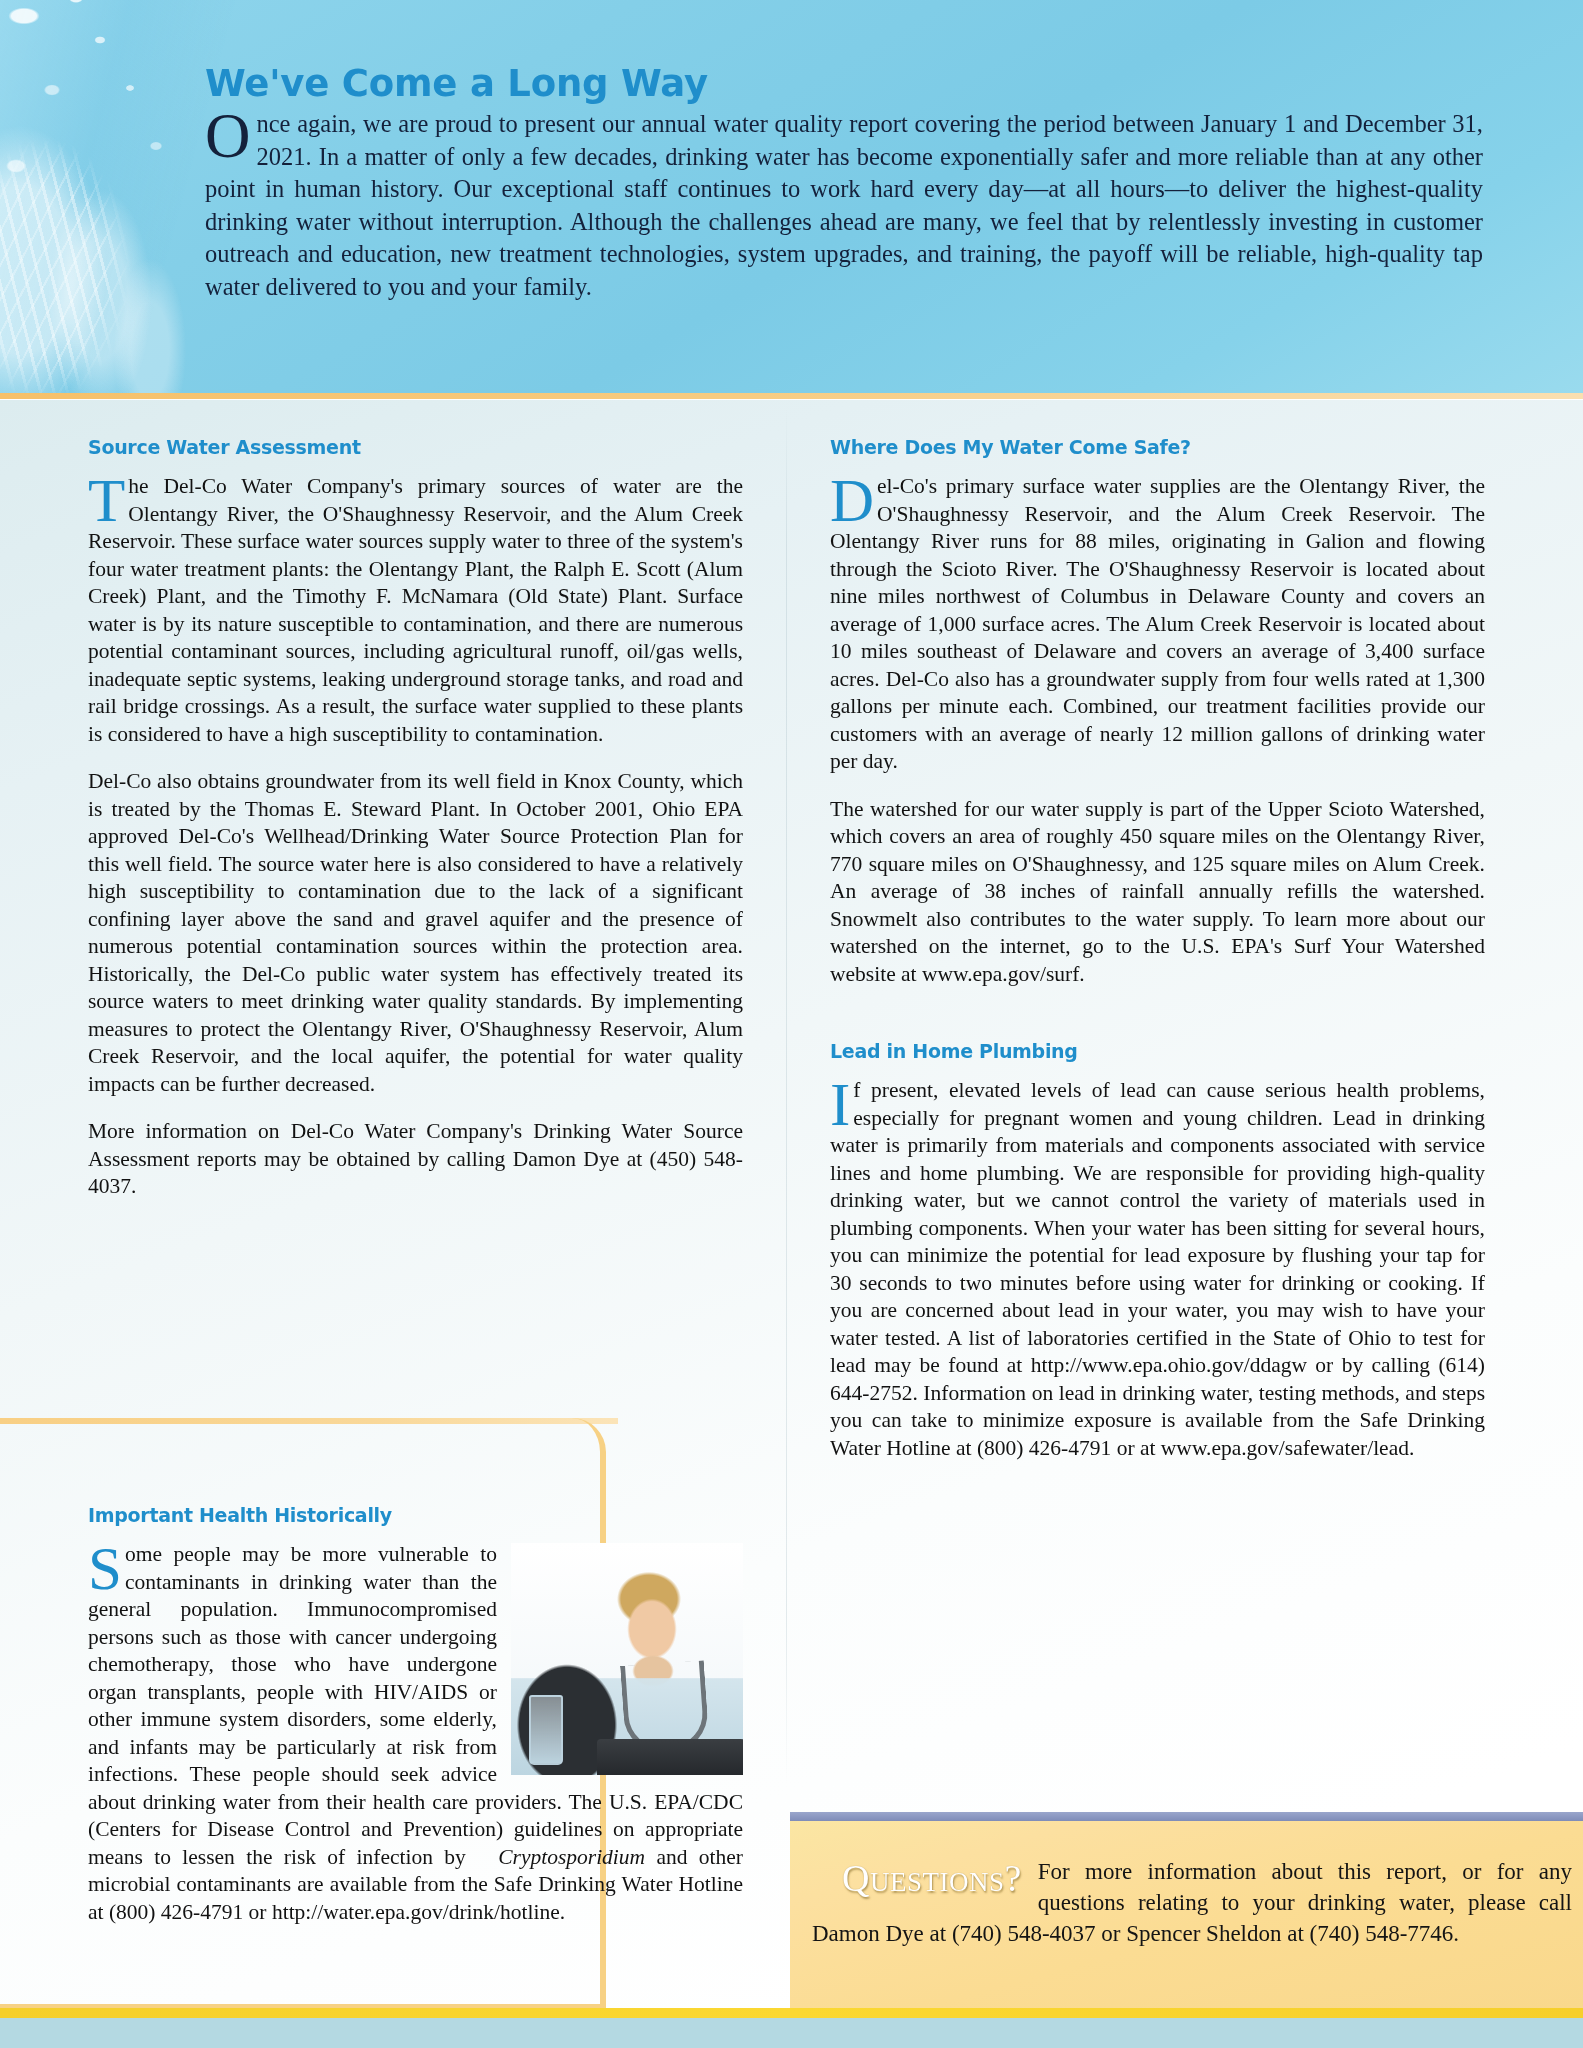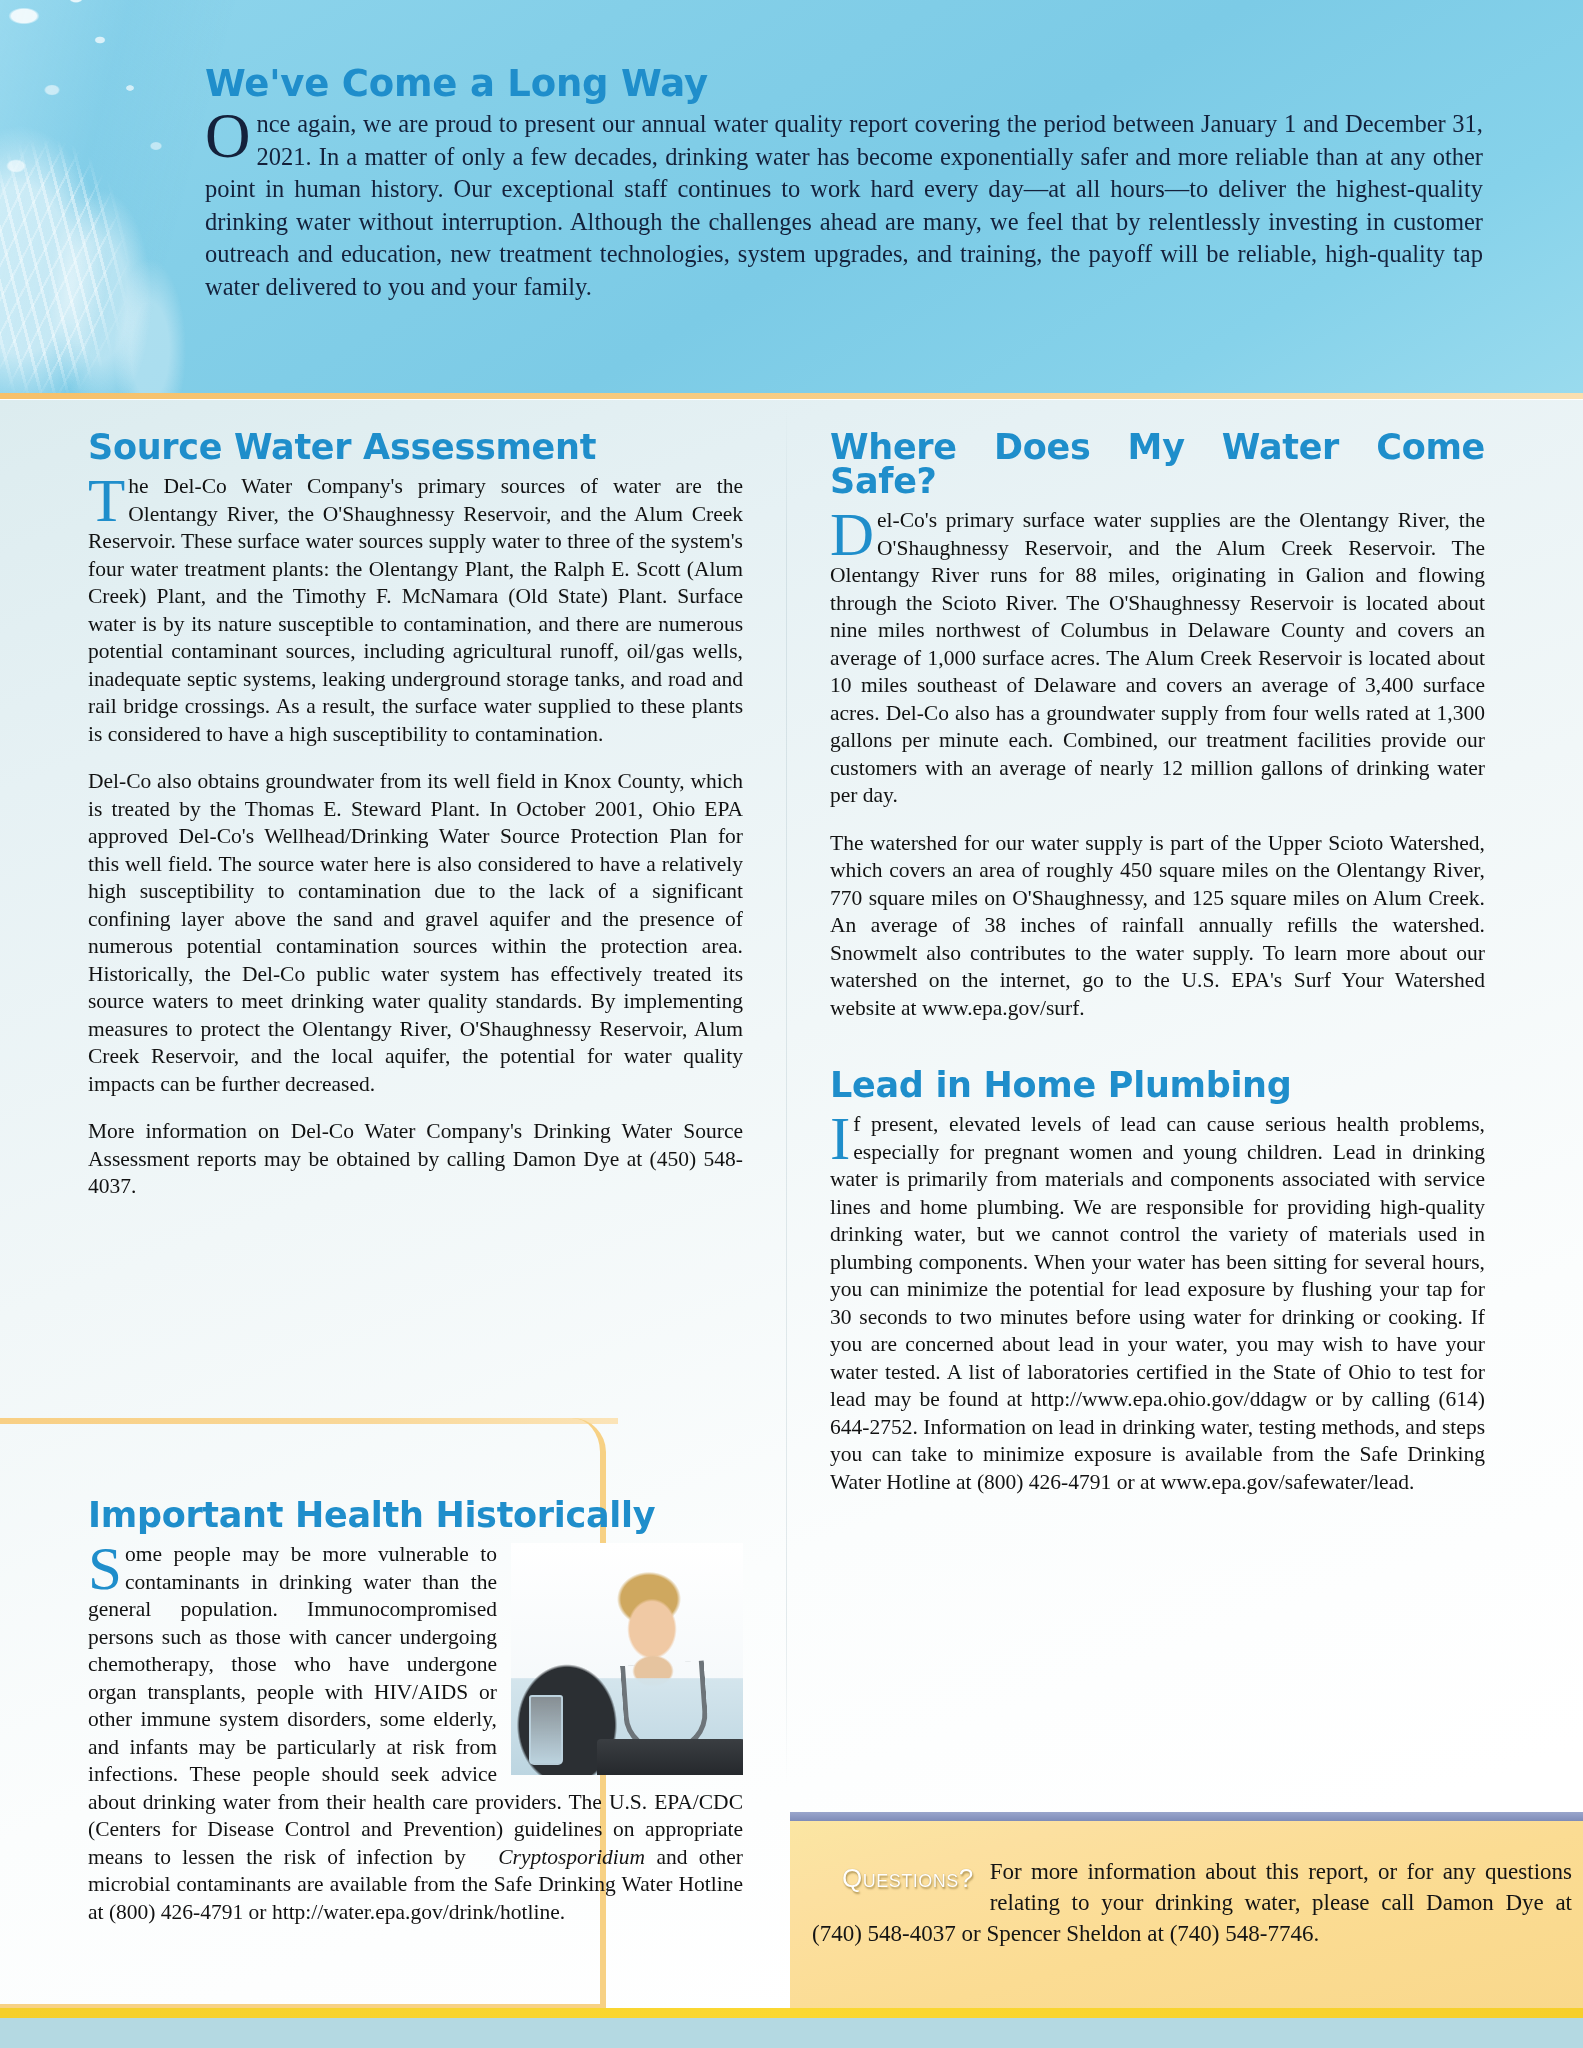--- a/index.html
+++ b/index.html
@@ -66,21 +66,21 @@
     position:absolute;left:0;top:400px;width:1583px;height:1610px;
     background:linear-gradient(160deg,#dcecef 0%,#e6f1f4 18%,#f1f7f8 42%,#fbfdfd 66%,#ffffff 88%);
   }
 
   .col{position:absolute;font-size:21.5px;line-height:27.5px;color:#121212;text-align:justify;}
   .col-left{left:88px;top:30px;width:655px;}
   .col-right{left:830px;top:30px;width:655px;}
 
   h2.sec{
     font-family:"DejaVu Sans", sans-serif;
-    font-weight:bold;font-size:35px;color:#1f8ecb;
+    font-weight:bold;font-size:19px;color:#1f8ecb;
     margin:0 0 9px 0;letter-spacing:-.3px;line-height:34px;
   }
   p.para{margin:0 0 20px 0;}
   p.para:last-child{margin-bottom:0;}
   .dropcap{
     float:left;font-size:61px;line-height:48px;color:#1f8ecb;
     margin:4px 3px -2px 0;font-family:"Liberation Serif", serif;
   }
   .ital{font-style:italic;margin-left:21px;}
 
@@ -152,26 +152,26 @@
   .q-box{
     position:absolute;left:790px;top:1821px;width:793px;height:189px;
     background:linear-gradient(165deg,#fbe6a3 0%,#fce0a0 20%,#fbdc93 55%,#f9d88c 100%);
   }
   .q-text{
     position:absolute;left:812px;top:1856px;width:760px;
     font-size:23px;line-height:31px;color:#141414;text-align:justify;
   }
   .q-word{
     float:left;
-    font-size:26px;line-height:40px;font-variant:small-caps;
+    font-size:38px;line-height:40px;font-variant:small-caps;
     color:#ffffff;
     letter-spacing:.5px;
     margin:2px 16px 0 30px;
     text-shadow:1px 2px 2px rgba(120,95,30,.55), 0 0 1px rgba(150,120,40,.6);
-    font-family:Liberation Sans, sans-serif;
+    font-family:Liberation Serif, serif;
   }
 
   
   .foot-gold{
     position:absolute;left:0;top:2008px;width:1583px;height:10px;
     background:linear-gradient(90deg,#f5cf2a 0%,#fbd831 50%,#f6cf2b 100%);
   }
   .foot-blue{
     position:absolute;left:0;top:2018px;width:1583px;height:30px;
     background:#b4d9e2;

